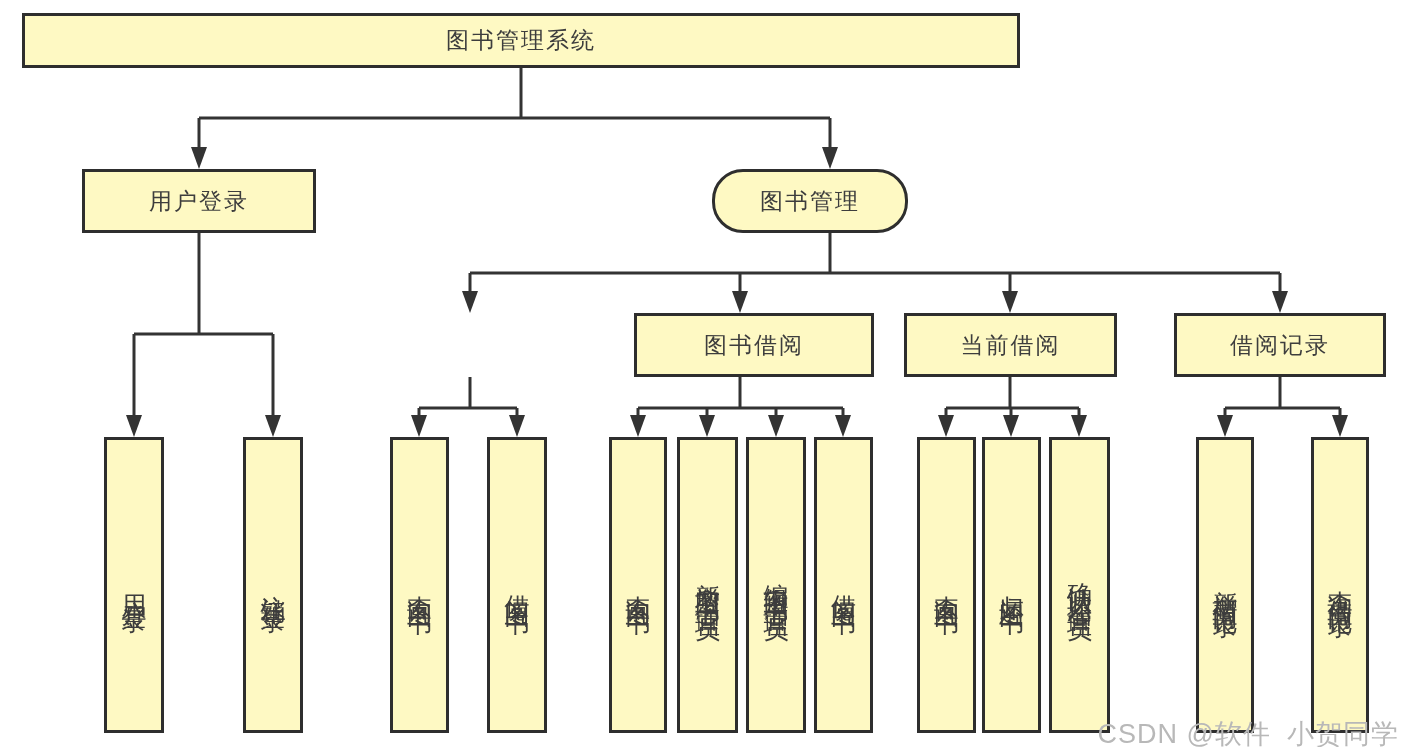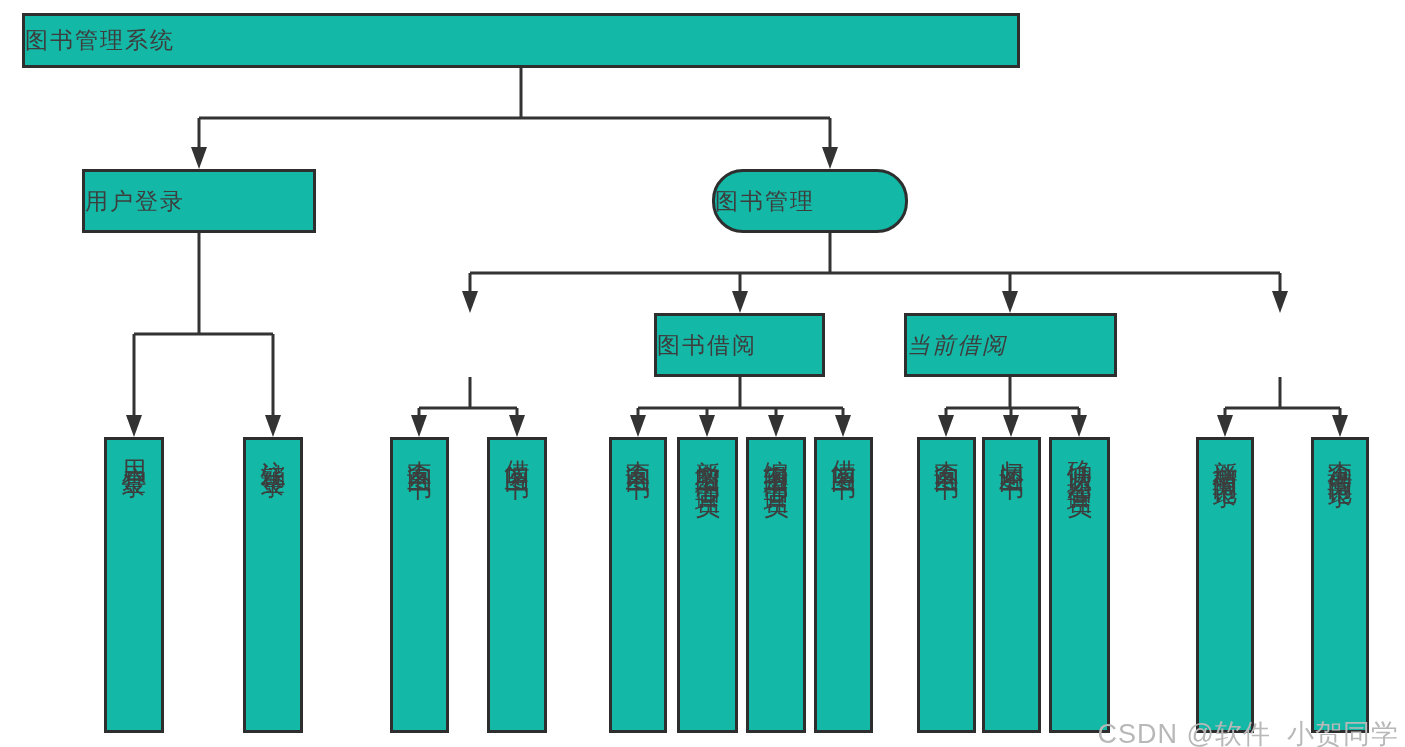--- a/index.html
+++ b/index.html
@@ -7,23 +7,23 @@
     position:relative;
     width:1405px;height:747px;
     background:#ffffff;
     font-family:"Liberation Sans","DejaVu Sans",sans-serif;
     overflow:hidden;
   }
   #connectors{position:absolute;left:0;top:0;width:1405px;height:747px;}
   .node{
     position:absolute;
     box-sizing:border-box;
-    background:#14b8a6;
+    background:#fef9c3;
     border:3px solid #2e2e2e;
-    display:flex;align-items:center;
+    display:flex;align-items:center;justify-content:center;
     color:#3d3d3d;
   }
   .hnode{
     font-size:23px;
     letter-spacing:2px;
     white-space:nowrap;
   }
   .root{left:22px;top:13px;width:998px;height:55px;}
   .lvl2{top:169px;height:64px;}
   .lvl3{top:313px;height:64px;}
@@ -108,25 +108,28 @@
     <span>图书管理系统</span>
   </div>
 
   <div class="node hnode lvl2" style="left:82px;width:234px;">
     <span>用户登录</span>
   </div>
   <div class="node hnode lvl2" style="left:712px;width:196px;border-radius:31px;">
     <span>图书管理</span>
   </div>
 
-  <div class="node hnode lvl3" style="left:634px;width:171px;margin-left:20px;">
+  <div class="node hnode lvl3" style="left:634px;width:240px;">
     <span>图书借阅</span>
   </div>
-  <div class="node hnode lvl3" style="left:904px;width:213px;font-style:italic;">
+  <div class="node hnode lvl3" style="left:904px;width:213px;">
     <span>当前借阅</span>
+  </div>
+  <div class="node hnode lvl3" style="left:1174px;width:212px;">
+    <span>借阅记录</span>
   </div>
 
   <div class="node leaf" style="left:104px;width:60px;">
     <span>用户登录</span>
   </div>
   <div class="node leaf" style="left:243px;width:60px;">
     <span>注销登录</span>
   </div>
 
   <div class="node leaf" style="left:390px;width:59px;">

